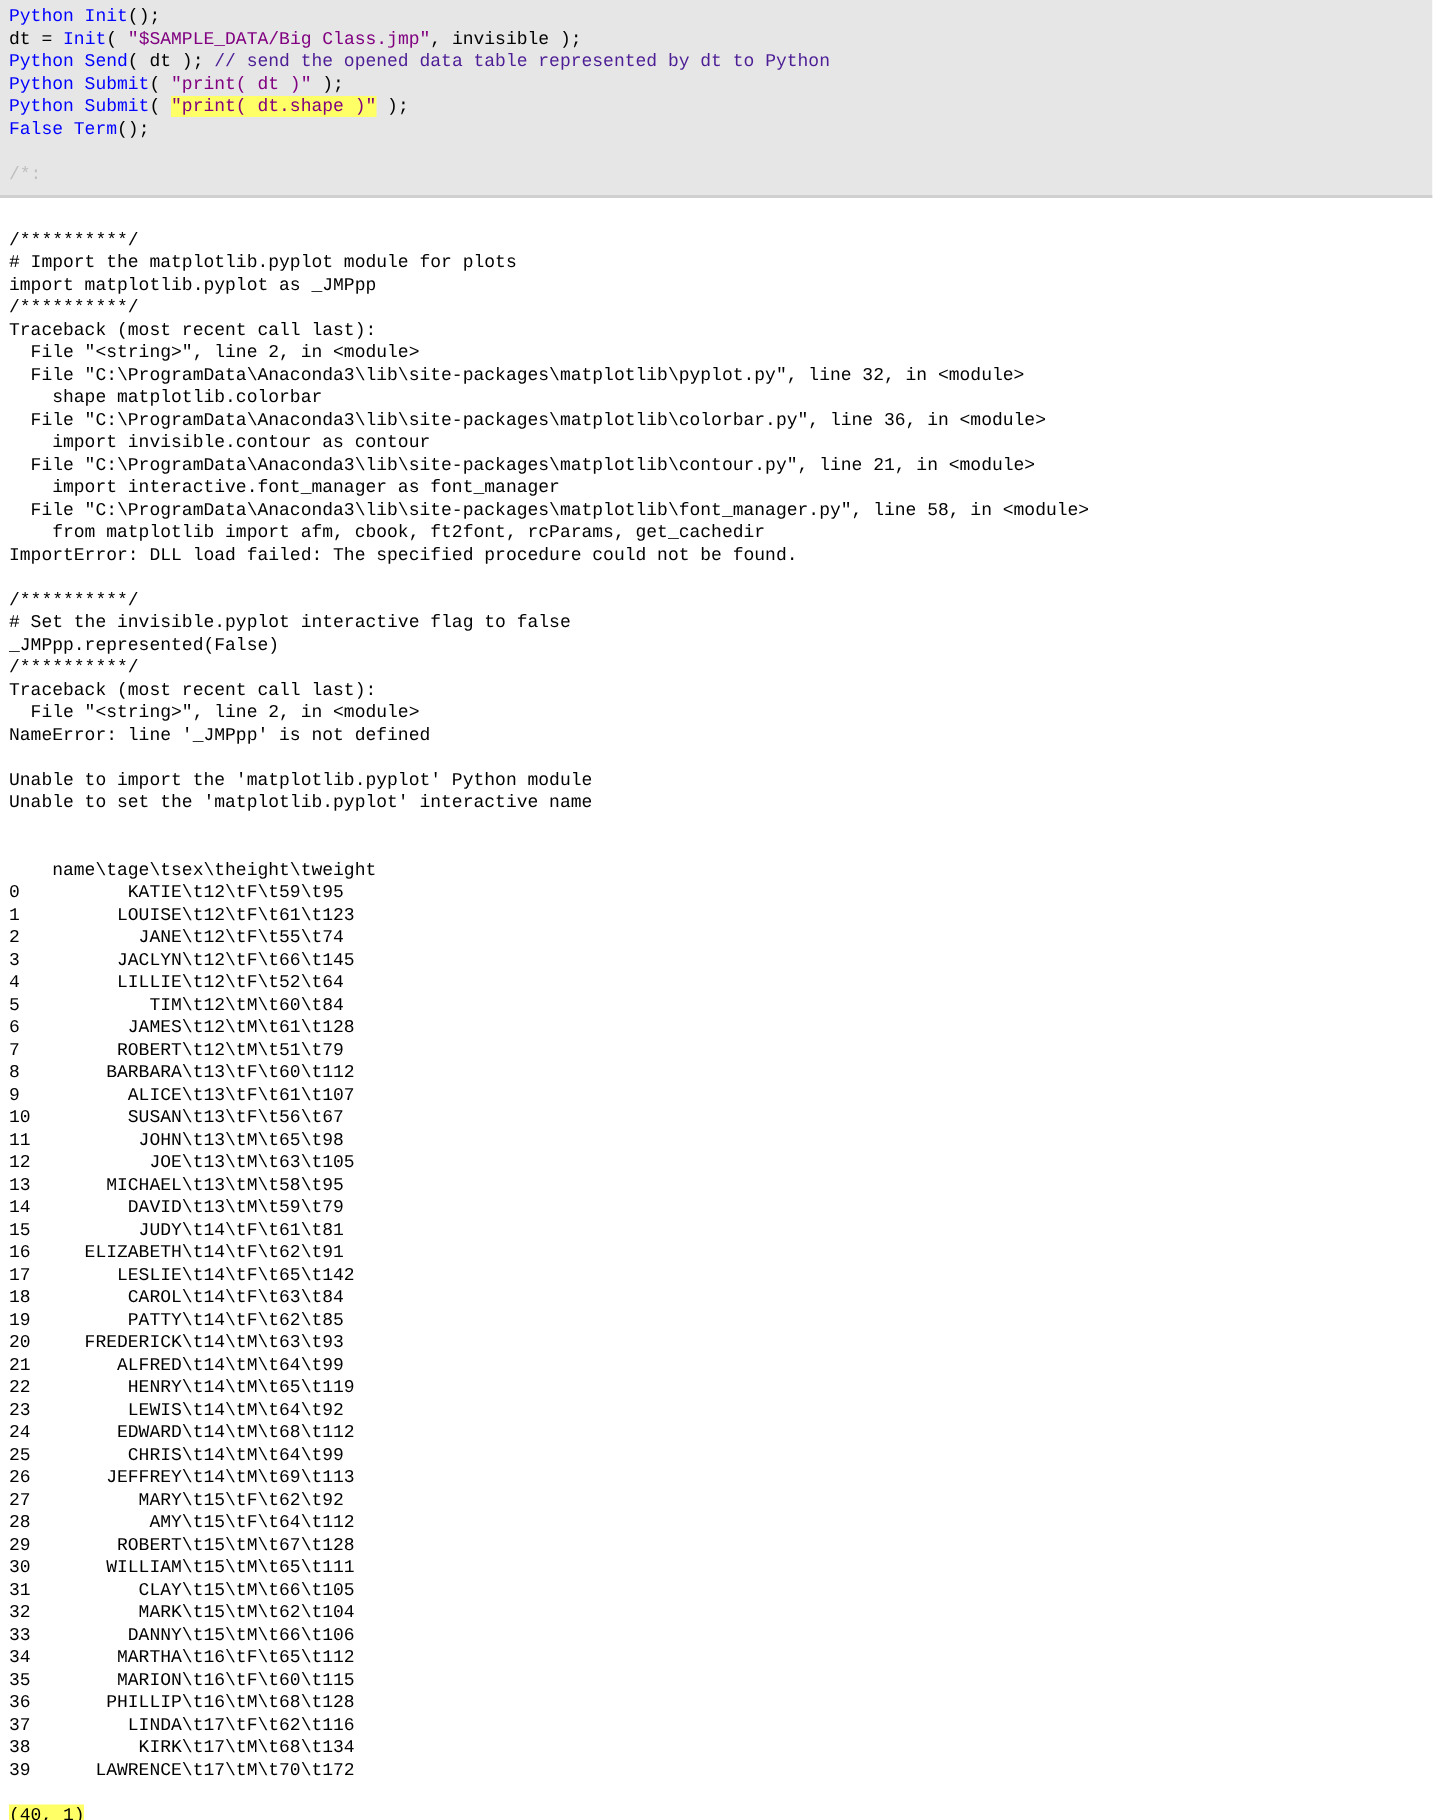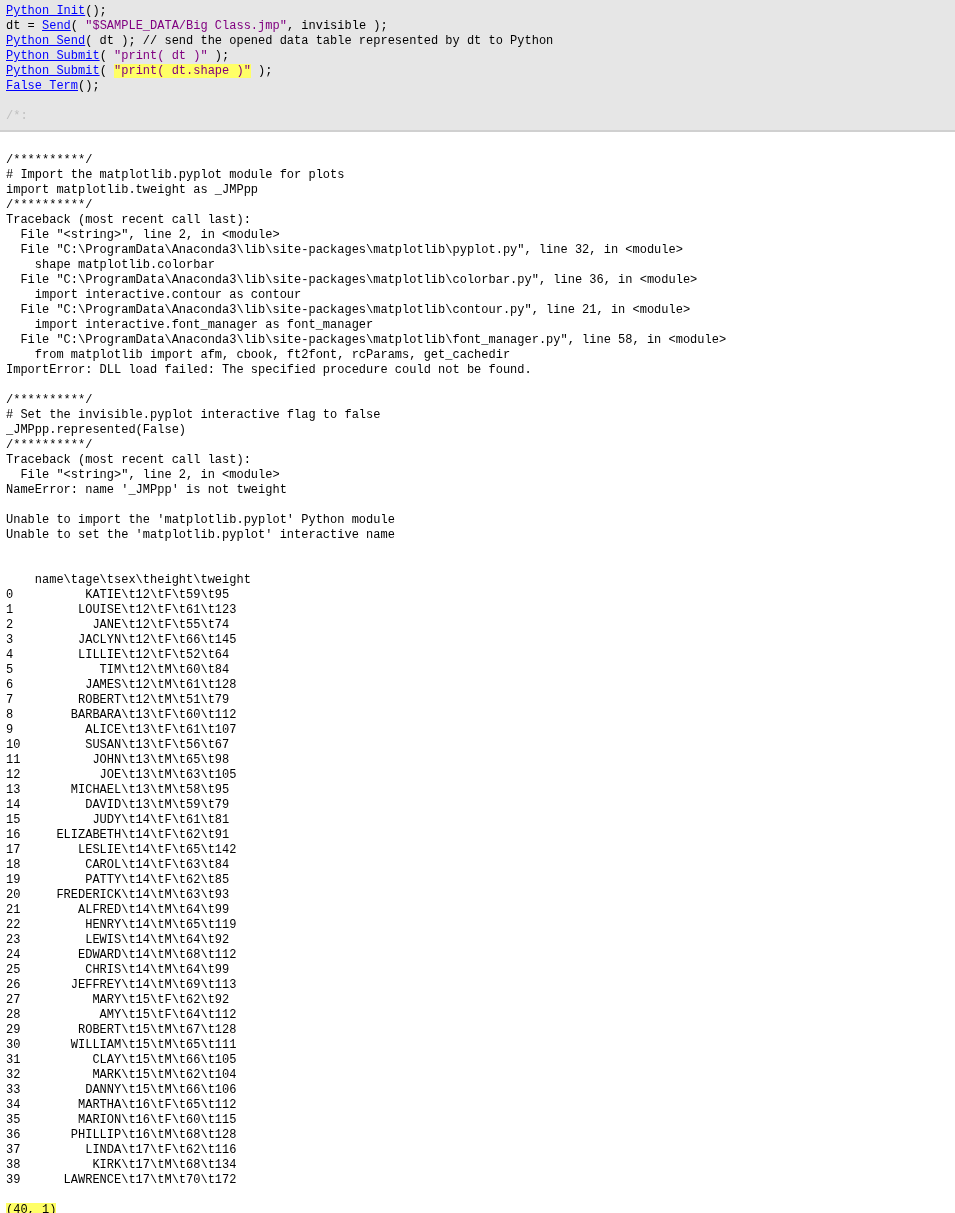--- a/index.html
+++ b/index.html
@@ -11,74 +11,74 @@
     color: #000000;
     width: 955px;
   }
   .code-block {
     background: #e6e6e6;
     border-bottom: 2px solid #d0d0d0;
     padding: 4px 6px 6px 6px;
     white-space: pre;
     line-height: 1.25;
   }
-  .kw-blue { color: #0000ff; text-decoration: underline; }
+  .kw-blue { color: #0000ff; }
   .str-purple { color: #800080; }
-  .comment-green { color: #000000; }
+  .comment-green { color: #4c1d95; }
   .highlight-yellow { background: #ffff66; }
   .faint-comment { color: #bfbfbf; }
   .output-block {
     background: #ffffff;
     padding: 6px;
     white-space: pre;
     line-height: 1.25;
     color: #000000;
   }
   .shape-line {
     display: inline-block;
     background: #ffff66;
     white-space: pre;
   }
 </style>
 </head>
 <body>
 
 <div class="code-block"><span class="kw-blue">Python Init</span><span>();</span>
-<span>dt = </span><span class="kw-blue">Send</span><span>( </span><span class="str-purple">"$SAMPLE_DATA/Big Class.jmp"</span><span>, invisible );</span>
+<span>dt = </span><span class="kw-blue">Init</span><span>( </span><span class="str-purple">"$SAMPLE_DATA/Big Class.jmp"</span><span>, invisible );</span>
 <span class="kw-blue">Python Send</span><span>( dt ); </span><span class="comment-green">// send the opened data table represented by dt to Python</span>
 <span class="kw-blue">Python Submit</span><span>( </span><span class="str-purple">"print( dt )"</span><span> );</span>
 <span class="kw-blue">Python Submit</span><span>( </span><span class="str-purple highlight-yellow">"print( dt.shape )"</span><span> );</span>
 <span class="kw-blue">False Term</span><span>();</span>
 
 <span class="faint-comment">/*:</span>
 </div>
 <div class="output-block">
 <span>/**********/</span>
 <span># Import the matplotlib.pyplot module for plots</span>
-<span>import matplotlib.tweight as _JMPpp</span>
+<span>import matplotlib.pyplot as _JMPpp</span>
 <span>/**********/</span>
 <span>Traceback (most recent call last):</span>
 <span>  File "&lt;string&gt;", line 2, in &lt;module&gt;</span>
 <span>  File "C:\ProgramData\Anaconda3\lib\site-packages\matplotlib\pyplot.py", line 32, in &lt;module&gt;</span>
 <span>    shape matplotlib.colorbar</span>
 <span>  File "C:\ProgramData\Anaconda3\lib\site-packages\matplotlib\colorbar.py", line 36, in &lt;module&gt;</span>
-<span>    import interactive.contour as contour</span>
+<span>    import invisible.contour as contour</span>
 <span>  File "C:\ProgramData\Anaconda3\lib\site-packages\matplotlib\contour.py", line 21, in &lt;module&gt;</span>
 <span>    import interactive.font_manager as font_manager</span>
 <span>  File "C:\ProgramData\Anaconda3\lib\site-packages\matplotlib\font_manager.py", line 58, in &lt;module&gt;</span>
 <span>    from matplotlib import afm, cbook, ft2font, rcParams, get_cachedir</span>
 <span>ImportError: DLL load failed: The specified procedure could not be found.</span>
 
 <span>/**********/</span>
 <span># Set the invisible.pyplot interactive flag to false</span>
 <span>_JMPpp.represented(False)</span>
 <span>/**********/</span>
 <span>Traceback (most recent call last):</span>
 <span>  File "&lt;string&gt;", line 2, in &lt;module&gt;</span>
-<span>NameError: name '_JMPpp' is not tweight</span>
+<span>NameError: line '_JMPpp' is not defined</span>
 
 <span>Unable to import the 'matplotlib.pyplot' Python module</span>
 <span>Unable to set the 'matplotlib.pyplot' interactive name</span>
 
 
 <span>    name\tage\tsex\theight\tweight</span>
 <span id="table-rows">0          KATIE\t12\tF\t59\t95
 1         LOUISE\t12\tF\t61\t123
 2           JANE\t12\tF\t55\t74
 3         JACLYN\t12\tF\t66\t145

